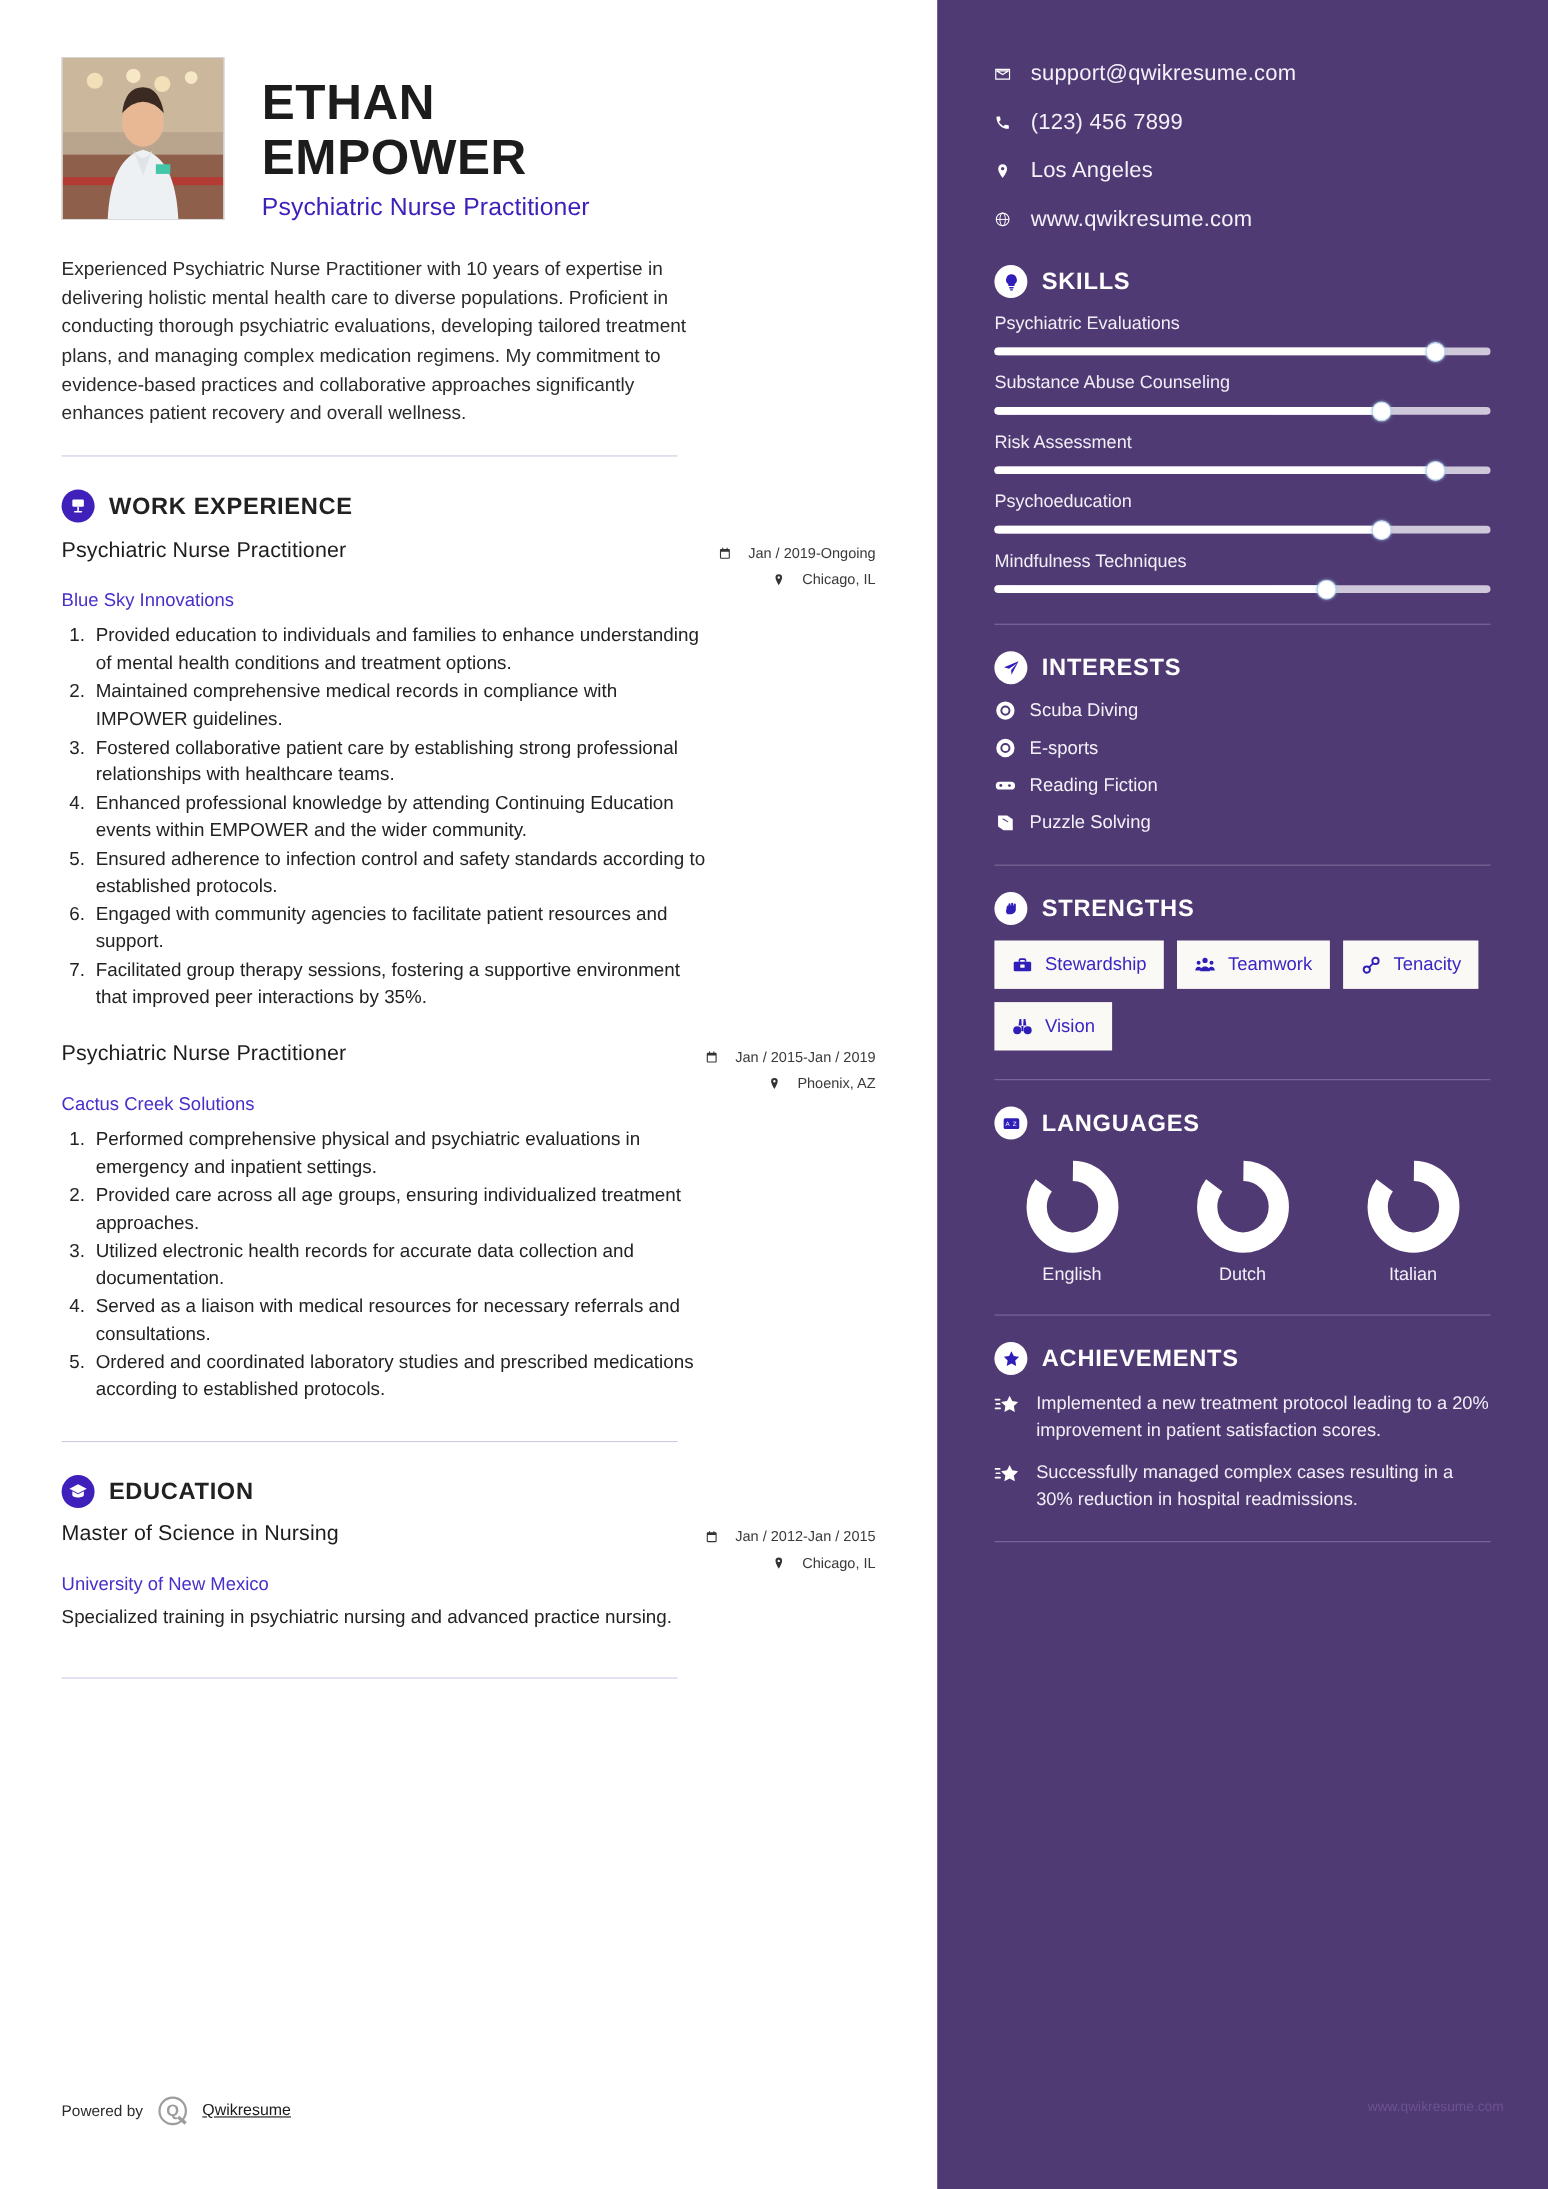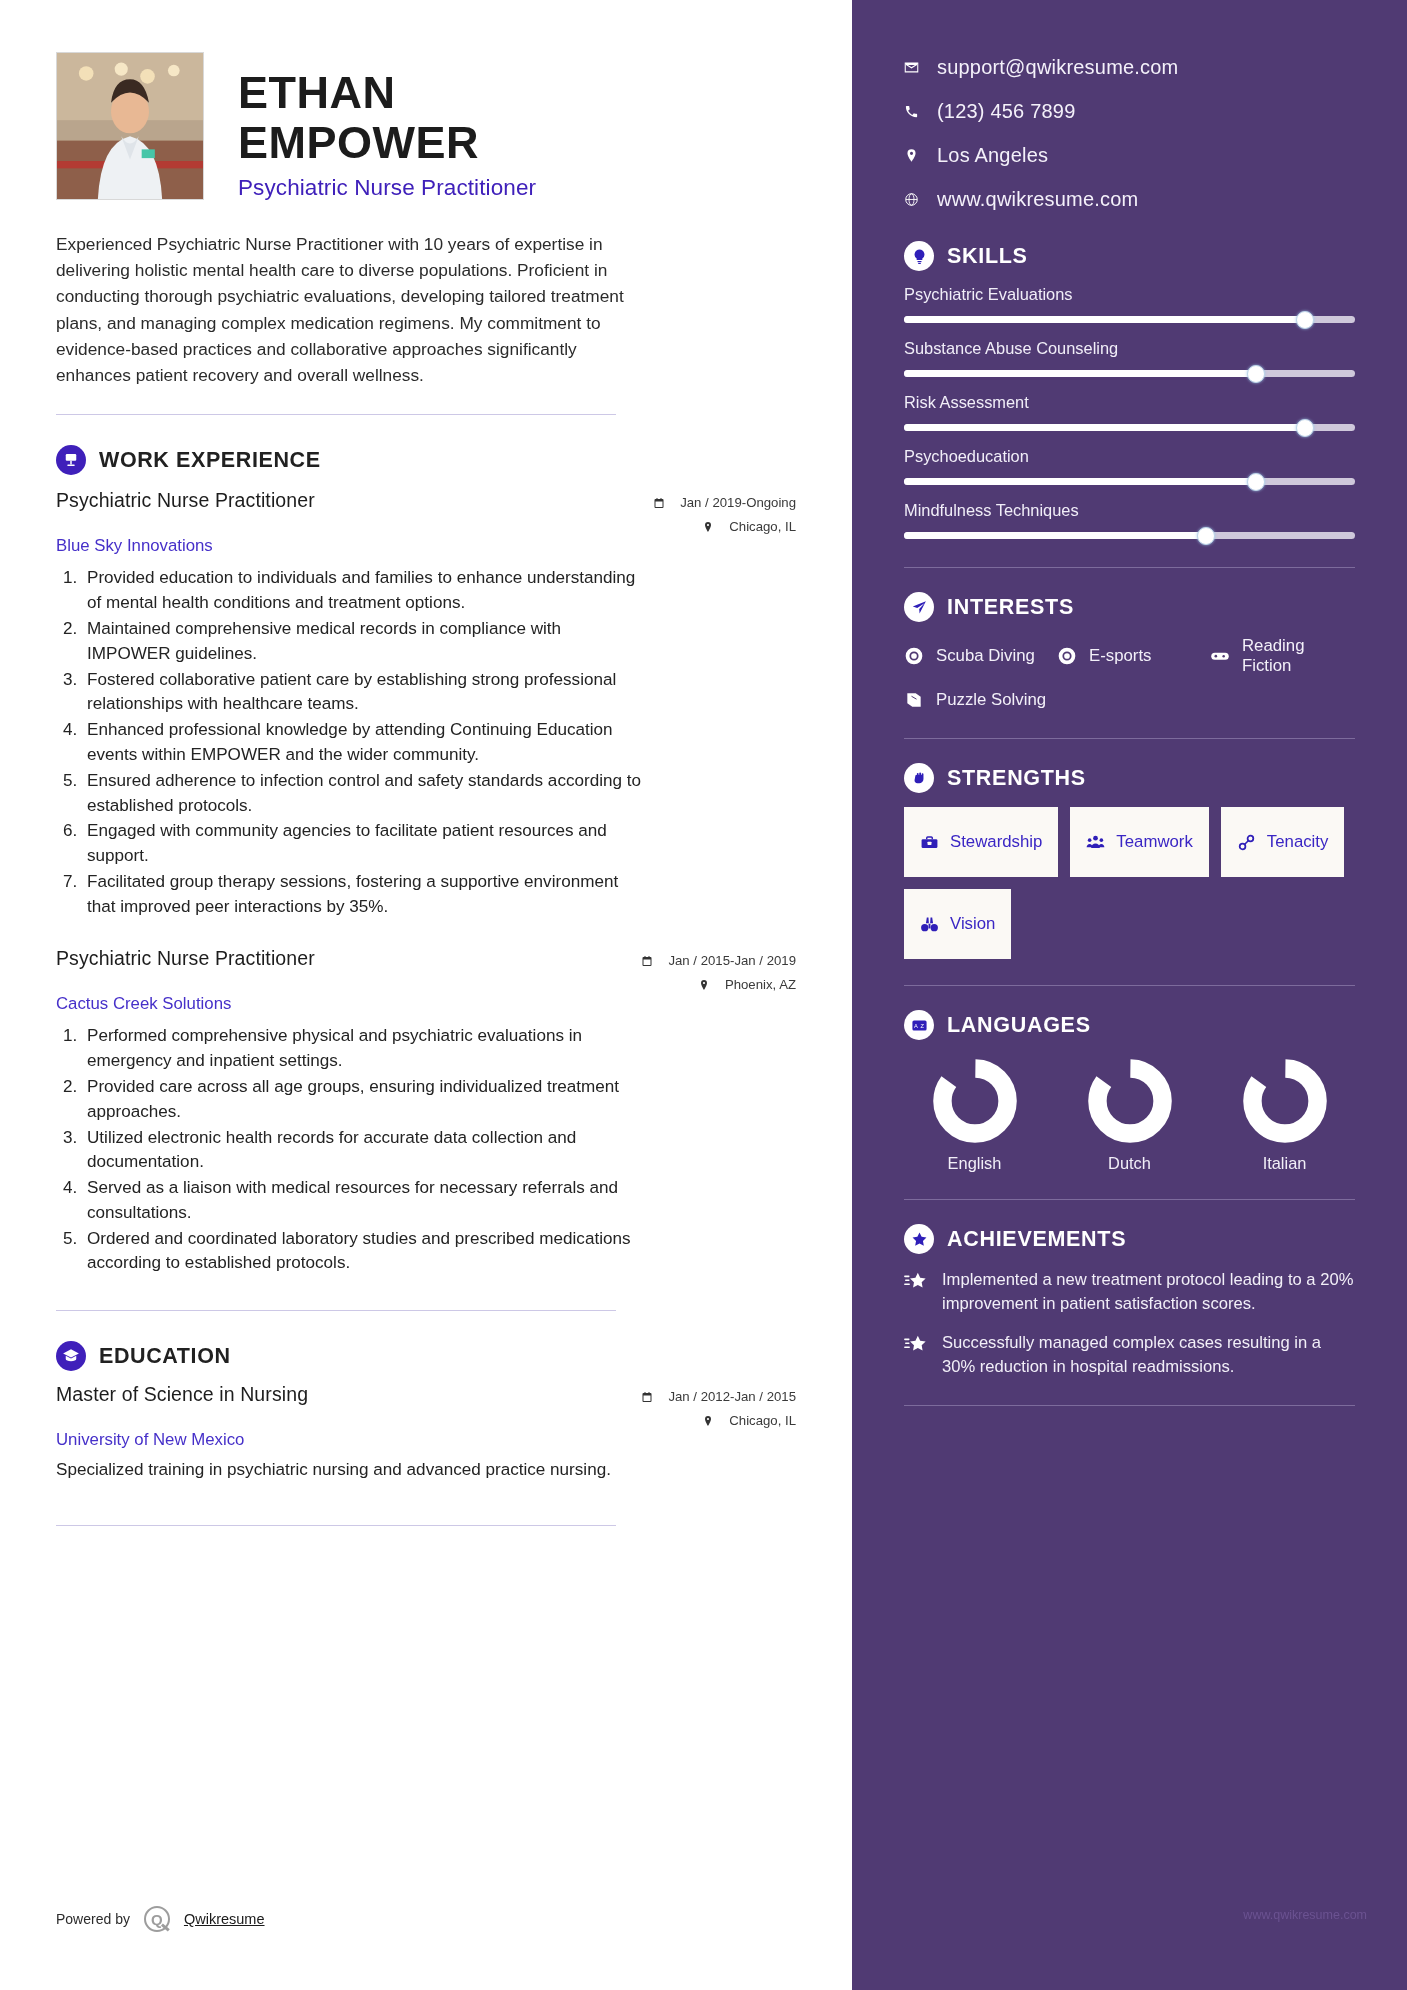--- a/index.html
+++ b/index.html
@@ -187,32 +187,32 @@
     background: #ffffff;
     border: 1px solid #bcd4e8;
     transform: translate(-50%, -50%);
     box-shadow: 0 0 3px rgba(160,200,235,.9);
   }
 
   .rdivider { height: 1px; background: #7d6b9c; margin: 28px 0 0 0; }
 
   
   .int-grid {
-    display: grid; grid-template-columns: 1fr 1fr 1fr;
+    display: grid; grid-template-columns: 1fr;
     row-gap: 14px; column-gap: 8px;
   }
   .int-item { display: flex; align-items: center; gap: 12px; }
   .int-item svg { width: 20px; height: 20px; fill: #ffffff; flex: none; }
   .int-label { font-size: 16.8px; color: #f3f0f9; }
 
   
   .str-wrap { display: flex; flex-wrap: wrap; gap: 12px; }
   .chip {
     background: #fbf9f5;
-    padding: 25px 16px;
+    padding: 12px 16px;
     display: flex; align-items: center; gap: 11px;
     min-height: 42px;
   }
   .chip svg { width: 19px; height: 19px; fill: #2f1fb8; flex: none; }
   .chip-label { font-size: 16.8px; color: #3a26c4; }
 
   
   .lang-row { display: flex; justify-content: space-between; padding: 4px 8px 0 8px; }
   .lang { text-align: center; width: 125px; }
   .lang svg { display: block; margin: 0 auto; }

